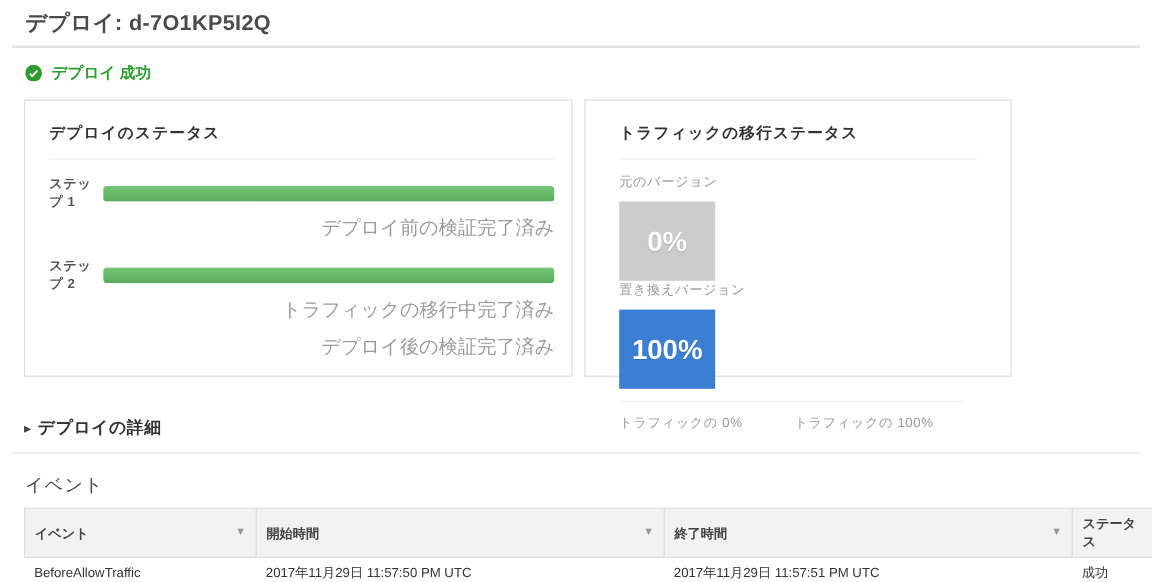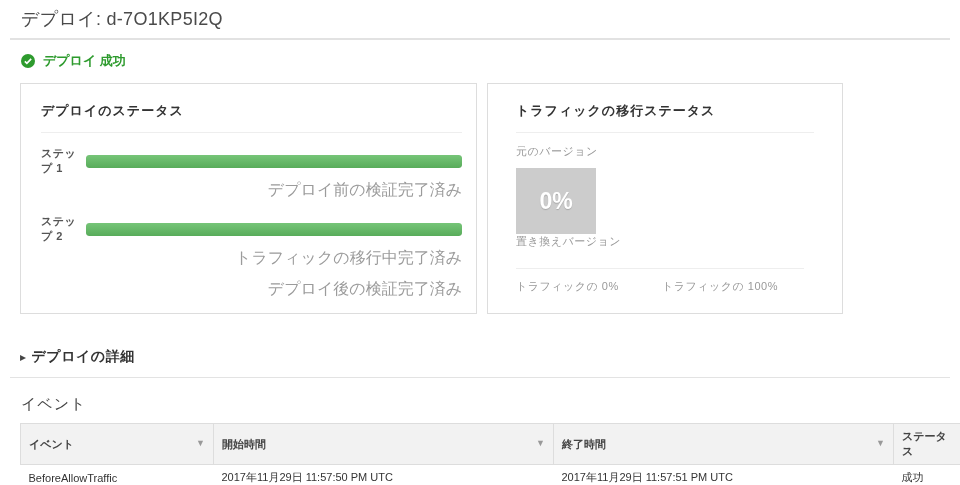--- a/index.html
+++ b/index.html
@@ -1,19 +1,19 @@
 <!DOCTYPE html>
 <html><head>
 <meta charset="utf-8">
 <style>
   * { box-sizing: border-box; margin: 0; padding: 0; }
   html, body { width: 960px; height: 485px; background: #fff; overflow: hidden;
     font-family: "Liberation Sans", "DejaVu Sans", sans-serif; color: #333; }
 
-  .page-title { margin: 7px 0 0 21px; font-size: 18px; font-weight: 400; color: #4a4a4a; letter-spacing: .3px; }
+  .page-title { margin: 7px 0 0 21px; font-size: 18px; font-weight: 700; color: #4a4a4a; letter-spacing: .3px; }
   .title-rule { border: none; border-top: 2px solid #e2e2e2; margin: 7px 10px 0 10px; }
 
   .status-line { margin: 12px 0 0 21px; display: flex; align-items: center; font-size: 13px; font-weight: bold; }
   .status-line .txt { color: #2e9b2e; margin-left: 8px; }
   .check-icon { width: 14px; height: 14px; display: inline-block; }
 
   .panels { display: flex; margin: 13px 0 0 20px; }
   .panel { background: #fff; border: 1px solid #ddd; height: 231px; }
   .panel-left { width: 457px; margin-right: 10px; padding: 16px 14px 0 20px; }
   .panel-right { width: 356px; padding: 16px 28px 0 28px; }
@@ -109,20 +109,23 @@
     <h2>トラフィックの移行ステータス</h2>
     <div class="traffic-cols">
       <div class="traffic-col">
         <div class="ver-label">元のバージョン</div>
         <div class="pct-box gray">
           <span>0%</span>
         </div>
       </div>
       <div class="traffic-col">
         <div class="ver-label">置き換えバージョン</div>
+        <div class="pct-box blue">
+          <span>100%</span>
+        </div>
       </div>
     </div>
     <hr class="traffic-rule">
     <div class="traffic-captions">
       <span class="cap">トラフィックの 0%</span>
       <span class="cap">トラフィックの 100%</span>
     </div>
   </div>
 
 </div>

